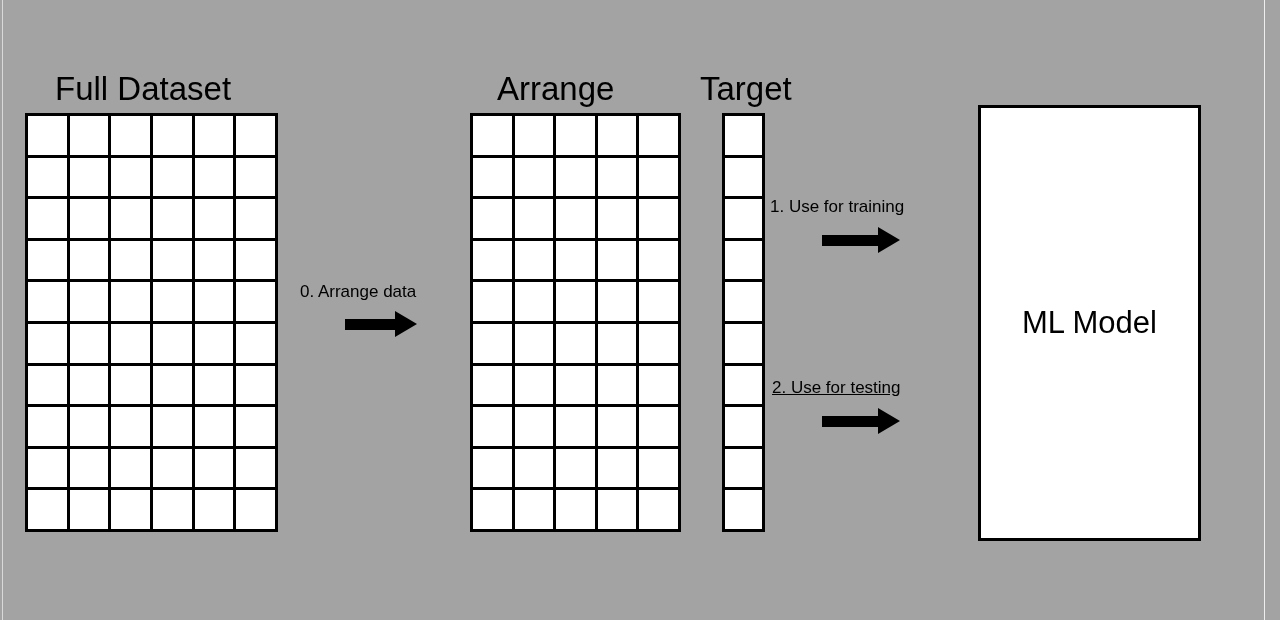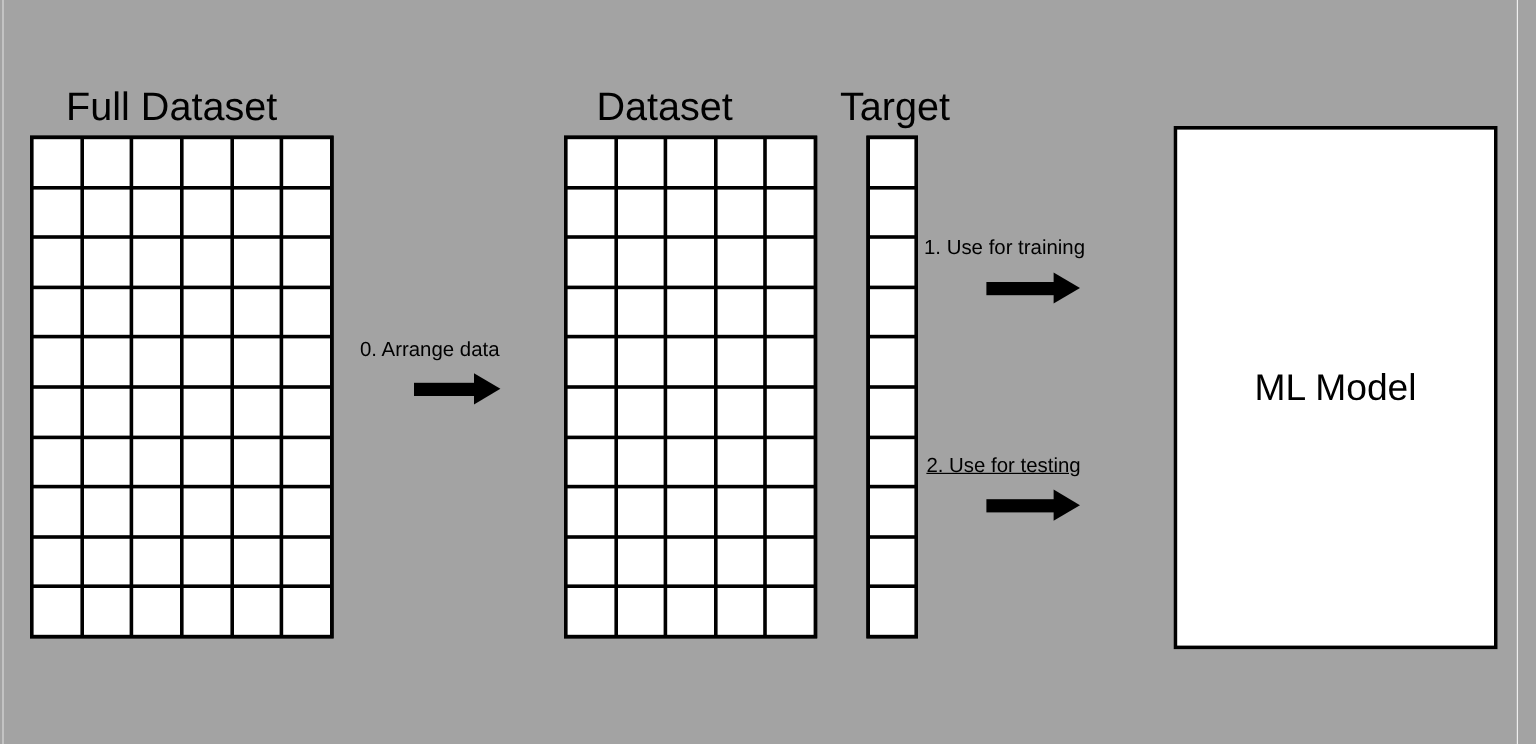--- a/index.html
+++ b/index.html
@@ -173,21 +173,21 @@
       <div class="cell"></div>
     </div>
 
   <div class="step-label" style="left:300px; top:283px;">0. Arrange data</div>
 
   <div class="arrow" style="left:345px; top:311px; width:72px;">
     <div class="shaft" style="width:52px;"></div>
     <div class="head" style="left:50px;"></div>
   </div>
 
-  <div class="caption" style="left:497px; top:72px;">Dataset</div>
+  <div class="caption" style="left:497px; top:72px;">Arrange</div>
 
   <div class="grid" id="grid-features" style="left: 470px; top: 113px; width: 211px; height: 419px; grid-template-columns: repeat(5, 1fr); grid-template-rows: repeat(10, 1fr);">
       <div class="cell"></div>
       <div class="cell"></div>
       <div class="cell"></div>
       <div class="cell"></div>
       <div class="cell"></div>
       <div class="cell"></div>
       <div class="cell"></div>
       <div class="cell"></div>
@@ -257,17 +257,17 @@
     <div class="head" style="left:56px;"></div>
   </div>
 
   <div class="step-label" style="left:772px; top:379px;text-decoration:underline;">2. Use for testing</div>
 
   <div class="arrow" style="left:822px; top:408px; width:80px;">
     <div class="shaft" style="width:58px;"></div>
     <div class="head" style="left:56px;"></div>
   </div>
 
-  <div class="model-box" style="left:978px; top:105px; width:270px; height:436px;">
+  <div class="model-box" style="left:978px; top:105px; width:223px; height:436px;">
     <span class="model-label">ML Model</span>
   </div>
 
 </div>
 
 </body></html>

